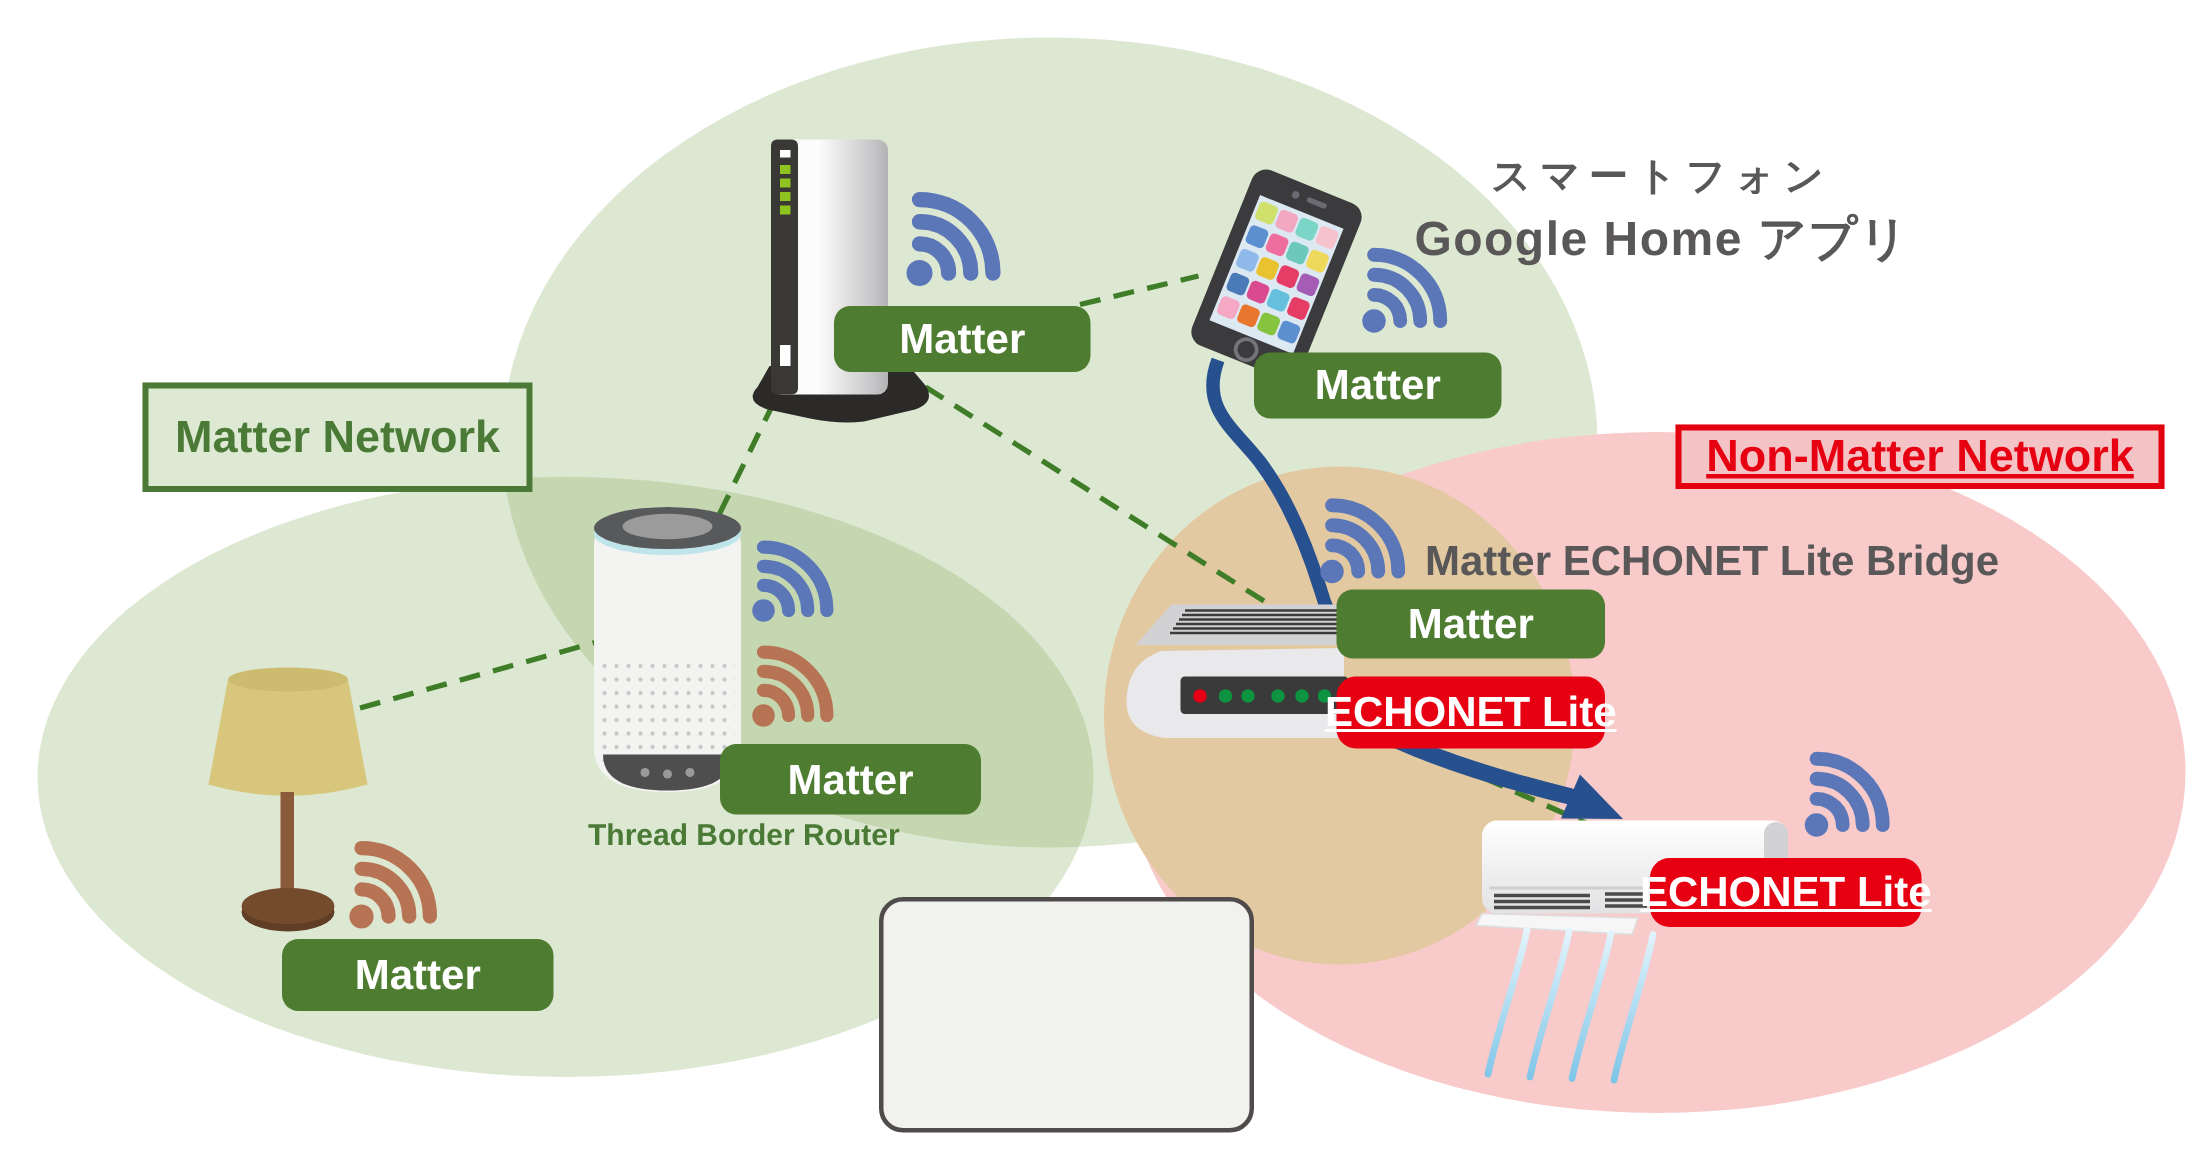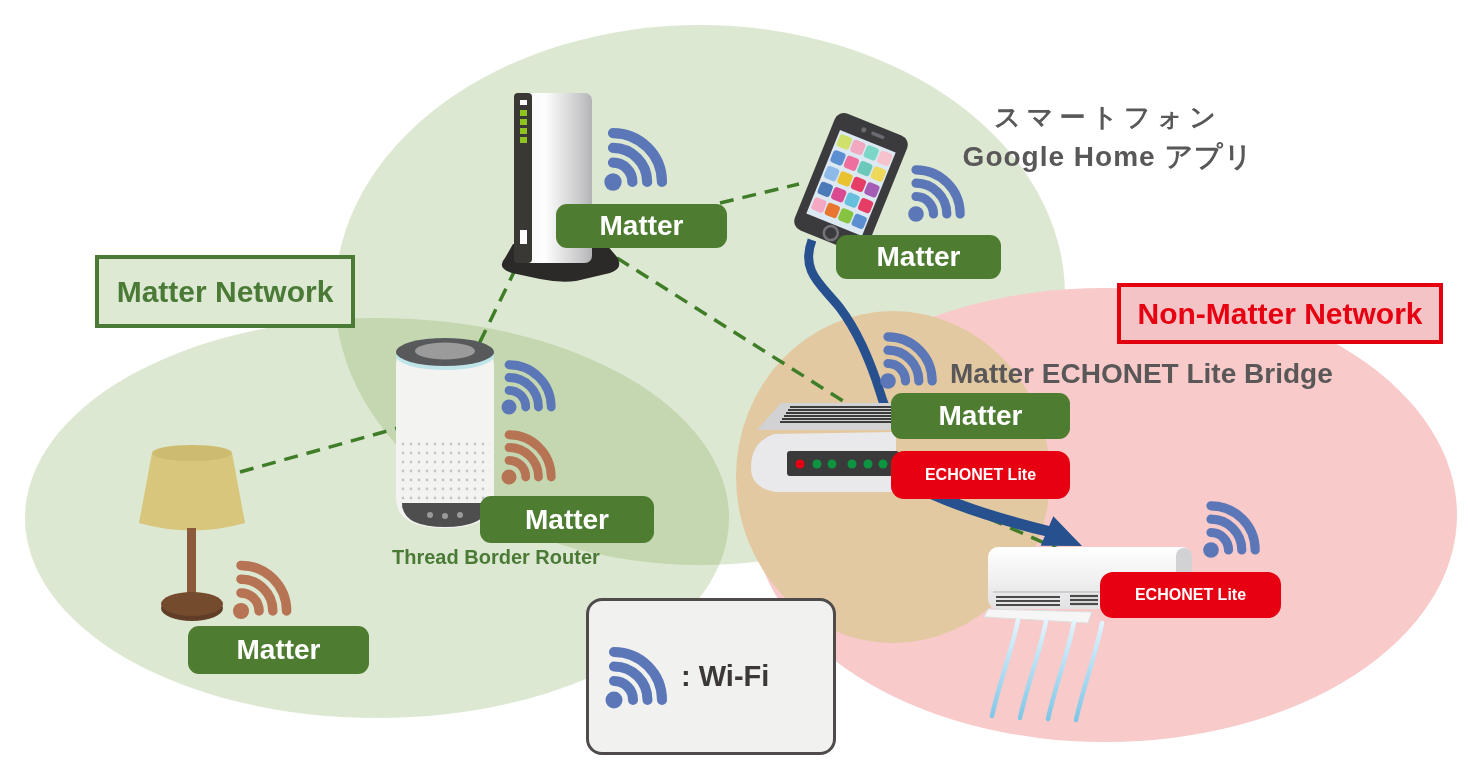--- a/index.html
+++ b/index.html
@@ -19,40 +19,40 @@
   .thread-brown{color:var(--thread-brown,#b67455);}
 
   .overlay{position:absolute;left:0;top:0;width:100%;height:100%;}
   .overlay > *{position:absolute;box-sizing:border-box;}
 
   .badge{
     display:flex;align-items:center;justify-content:center;
     color:#fff;font-weight:bold;border-radius:11px;white-space:nowrap;
   }
   .badge.green{background:var(--matter-green,#4e7c30);font-size:28px;}
-  .badge.red{background:var(--echonet-red,#e60012);font-size:16px;border-radius:13px;}
+  .badge.red{background:var(--echonet-red,#e60012);font-size:28px;border-radius:13px;text-decoration:underline;}
 
   .net-label{
     display:flex;align-items:center;justify-content:center;
     font-weight:bold;font-size:30px;white-space:nowrap;
   }
   .net-label.green{
     color:var(--network-label-green,#4a7a36);
     background:var(--matter-box-bg,#dde9d3);
     border:4px solid var(--network-label-green,#4a7a36);
   }
   .net-label.red{
     color:var(--echonet-red,#e60012);
     background:var(--non-matter-box-bg,#f4c3c5);
     border:4px solid #e3000f;
   }
   .caption{color:var(--caption-gray,#595757);font-weight:bold;white-space:nowrap;}
   .caption.center{text-align:center;}
   .caption-line1{font-size:26px;letter-spacing:6px;}
-  .caption-line2{font-size:28px;margin-top:3px;letter-spacing:1px;}
+  .caption-line2{font-size:32px;margin-top:3px;letter-spacing:1px;}
   .green-caption{color:var(--network-label-green,#4a7a36);font-weight:bold;font-size:20px;white-space:nowrap;}
   .bridge-caption{font-size:28px;}
 
   .legend{
     background:var(--legend-bg,#f1f1f0);
     border:3px solid var(--legend-border,#4f4b4a);
     border-radius:16px;
     display:flex;flex-direction:column;justify-content:space-around;
     padding:6px 10px 6px 14px;
   }
@@ -217,21 +217,21 @@
     <use href="#wifi-shape" class="thread-brown" transform="translate(509,477) scale(0.88)"></use>
     <use href="#wifi-shape" class="thread-brown" transform="translate(241,611) scale(0.95)"></use>
     <use href="#wifi-shape" class="wifi-blue" transform="translate(1211,550) scale(0.92)"></use>
   </svg>
 
   <div class="overlay">
 
     <div class="net-label green" style="left:95px;top:255px;width:260px;height:73px;">
         <span>Matter Network</span>
       </div>
-    <div class="net-label red" style="left:1117px;top:283px;width:326px;height:61px;">
+    <div class="net-label red" style="left:1117px;top:283px;width:326px;height:43px;text-decoration:underline;">
         <span>Non-Matter Network</span>
       </div>
 
     <div class="caption center" style="left:908px;top:100px;width:400px;">
       <div class="caption-line1">スマートフォン</div>
       <div class="caption-line2">Google Home アプリ</div>
     </div>
 
     <div class="caption bridge-caption" style="left:950px;top:358px;">Matter ECHONET Lite Bridge</div>
 
@@ -254,22 +254,16 @@
       </div>
 
     <div class="badge red" style="left:891px;top:451px;width:179px;height:48px;">
         <span>ECHONET Lite</span>
       </div>
     <div class="badge red" style="left:1100px;top:572px;width:181px;height:46px;">
         <span>ECHONET Lite</span>
       </div>
 
     <div class="legend" style="left:586px;top:598px;width:250px;height:157px;">
-      <div class="legend-row">
-        <svg width="64" height="66" viewBox="-11 -56 64 66">
-          <use href="#wifi-shape" class="wifi-blue"></use>
-        </svg>
-        <span class="legend-text">: Wi-Fi</span>
-      </div>
     </div>
   </div>
 
 </div>
 
 </body></html>

